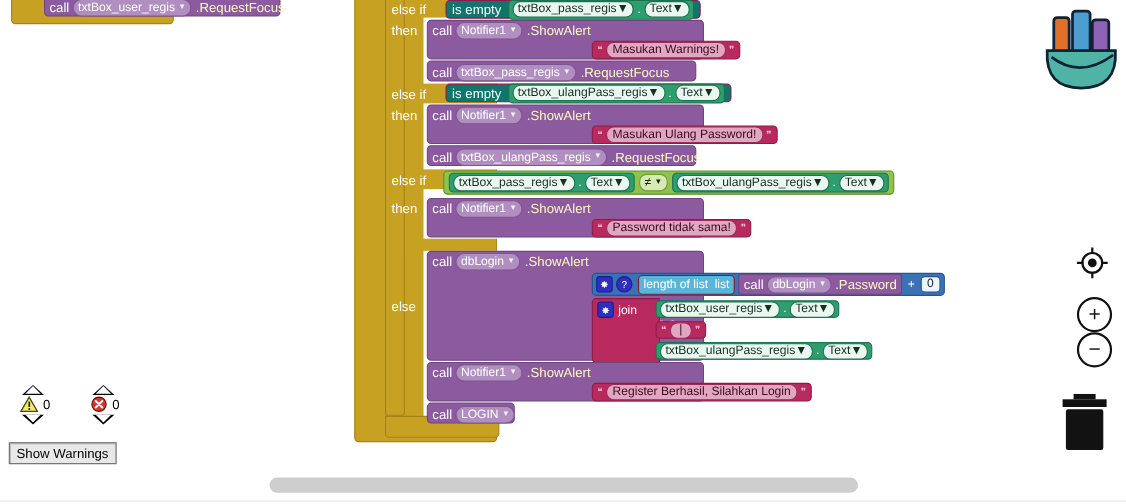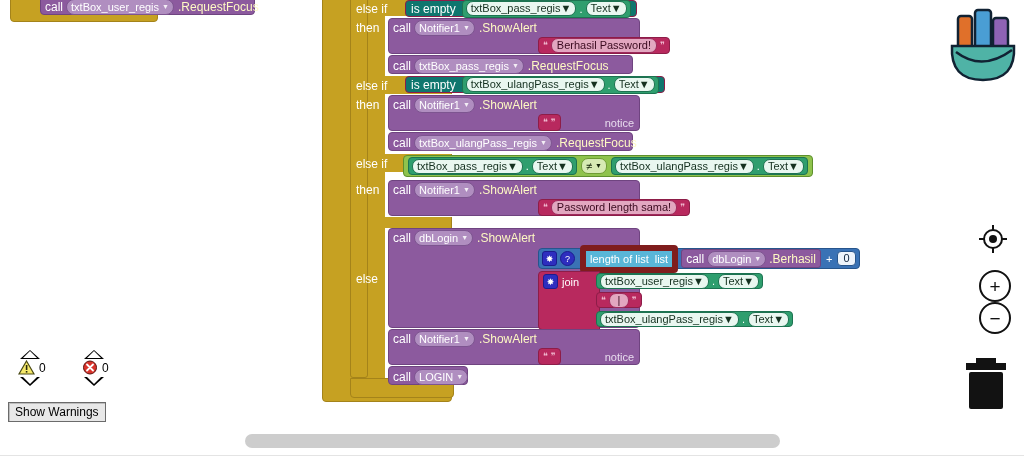--- a/index.html
+++ b/index.html
@@ -82,21 +82,21 @@
     color:#fff;font-size:9px;display:inline-flex;align-items:center;justify-content:center;
   }
   .help{border-radius:50%;}
   .numfield{
     background:#eef4fb;border:1px solid #27558c;border-radius:4px;color:#10243d;
     font-size:11px;padding:0 5px;height:13px;line-height:13px;display:inline-block;
   }
 
   
   .listblk{
-    background:#59b6d8;border:6px solid #7f1d1d;border-radius:4px;
+    background:#59b6d8;border:1px solid #7f1d1d;border-radius:4px;
     display:inline-flex;align-items:center;height:16px;padding:0 4px;gap:6px;color:#fff;font-size:11px;
   }
 
   
   .joinblk{background:#b8295e;border:1px solid #8d1d48;border-radius:4px;}
 
   
   .tri{width:0;height:0;border-left:10px solid transparent;border-right:10px solid transparent;}
   .tri-up{border-bottom:9px solid #000;}
   .tri-up-in{border-bottom:7px solid #fff;position:relative;top:1px;left:-7px;
@@ -177,21 +177,21 @@
         <span class="caret">▼</span>
       </span>
       <span class="meth">.ShowAlert</span>
     </div>
     <div class="row" style="justify-content:flex-end;padding-right:5px;">
       <span class="argname">notice</span>
     </div>
   </div>
   <div class="blk text-blk" style="left:538px;top:37px;">
     <span class="quote">❝</span>
-    <span class="strfield">Berhasil Password!</span>
+    <span class="strfield">Masukan Warnings!</span>
     <span class="quote">❞</span>
   </div>
 
   <div class="blk call" style="left:388px;top:55px;width:245px;height:19px;">
     <div class="row" style="height:19px;">
       <span class="kw">call</span>
       <span class="field">
         <span>txtBox_pass_regis</span>
         <span class="caret">▼</span>
       </span>
@@ -226,20 +226,21 @@
         <span class="caret">▼</span>
       </span>
       <span class="meth">.ShowAlert</span>
     </div>
     <div class="row" style="justify-content:flex-end;padding-right:5px;">
       <span class="argname">notice</span>
     </div>
   </div>
   <div class="blk text-blk" style="left:538px;top:114px;">
     <span class="quote">❝</span>
+    <span class="strfield">Masukan Ulang Password!</span>
     <span class="quote">❞</span>
   </div>
 
   <div class="blk call" style="left:388px;top:132px;width:245px;height:19px;">
     <div class="row" style="height:19px;">
       <span class="kw">call</span>
       <span class="field">
         <span>txtBox_ulangPass_regis</span>
         <span class="caret">▼</span>
       </span>
@@ -288,21 +289,21 @@
         <span class="caret">▼</span>
       </span>
       <span class="meth">.ShowAlert</span>
     </div>
     <div class="row" style="justify-content:flex-end;padding-right:5px;">
       <span class="argname">notice</span>
     </div>
   </div>
   <div class="blk text-blk" style="left:538px;top:199px;">
     <span class="quote">❝</span>
-    <span class="strfield">Password length sama!</span>
+    <span class="strfield">Password tidak sama!</span>
     <span class="quote">❞</span>
   </div>
 
   <div class="blk lbl" style="left:356px;top:230px;color:#fff;font-size:12px;margin-top:42px;">else</div>
 
   <div class="blk call" style="left:388px;top:228px;width:252px;height:100px;">
     <div class="row">
       <span class="kw">call</span>
       <span class="field">
         <span>dbLogin</span>
@@ -324,21 +325,21 @@
     <span class="listblk" style="margin-left:2px;">
       <span>length of list</span>
       <span>list</span>
     </span>
     <span class="call" style="display:inline-flex;align-items:center;height:17px;padding:0 4px;gap:3px;border-radius:3px;">
       <span class="kw" style="padding:0;">call</span>
       <span class="field">
         <span>dbLogin</span>
         <span class="caret">▼</span>
       </span>
-      <span class="meth" style="padding:0;">.Berhasil</span>
+      <span class="meth" style="padding:0;">.Password</span>
     </span>
     <span style="padding:0 2px;">+</span>
     <span class="numfield">0</span>
   </div>
 
   <div class="blk joinblk" style="left:538px;top:271px;width:62px;height:59px;border-radius:4px 0 0 4px;"></div>
   <div class="blk" style="left:543px;top:274px;display:flex;align-items:center;gap:4px;color:#fff;font-size:11px;">
     <span class="mutator">✸</span>
     <span>join</span>
   </div>
@@ -381,20 +382,21 @@
         <span class="caret">▼</span>
       </span>
       <span class="meth">.ShowAlert</span>
     </div>
     <div class="row" style="justify-content:flex-end;padding-right:5px;">
       <span class="argname">notice</span>
     </div>
   </div>
   <div class="blk text-blk" style="left:538px;top:348px;">
     <span class="quote">❝</span>
+    <span class="strfield">Register Berhasil, Silahkan Login</span>
     <span class="quote">❞</span>
   </div>
 
   <div class="blk call" style="left:388px;top:366px;width:80px;height:19px;">
     <div class="row" style="height:19px;">
       <span class="kw">call</span>
       <span class="field">
         <span>LOGIN</span>
         <span class="caret">▼</span>
       </span>

